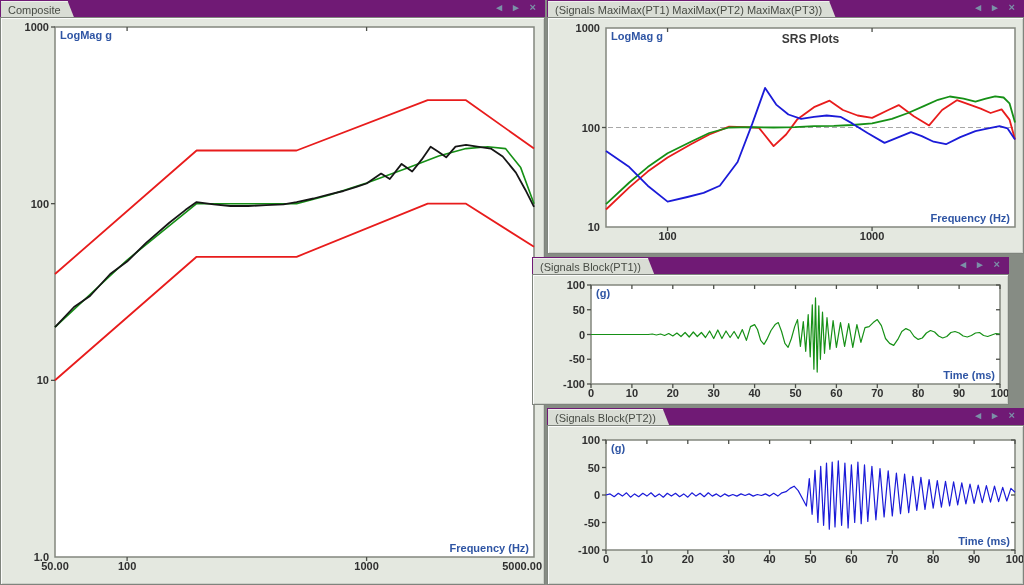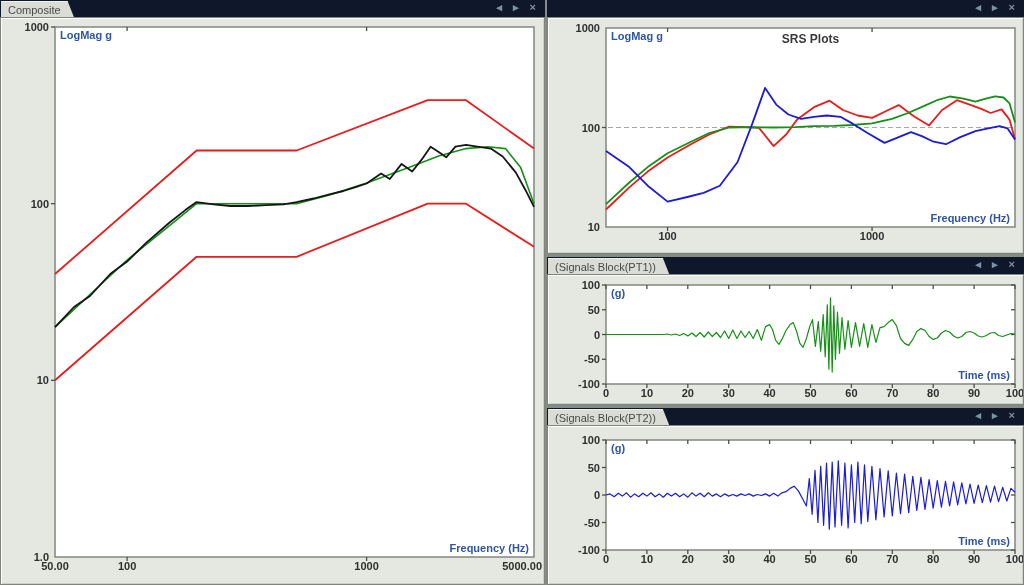--- a/index.html
+++ b/index.html
@@ -1,19 +1,19 @@
 <!DOCTYPE html>
 <html><head>
 <meta charset="utf-8">
 <style>
   html,body{margin:0;padding:0;background:#6f756d;}
   .app{position:relative;width:1024px;height:585px;background:#868c84;overflow:hidden;
        font-family:"Liberation Sans",sans-serif;}
   .panel{position:absolute;}
-  .tabbar{position:relative;height:29px;background:#0f172a;overflow:hidden;}
+  .tabbar{position:relative;height:29px;background:#701a75;overflow:hidden;}
   .tab{position:absolute;left:1px;top:1px;bottom:0;background:#d9ddd5;color:#474b44;
        font-size:11px;line-height:16px;padding:0 18px 0 7px;white-space:nowrap;
        clip-path:polygon(0 0,calc(100% - 11px) 0,100% 100%,0 100%);
        border-top:1px solid #eef1ec;}
   .winctl{position:absolute;right:5px;top:1px;color:#7b91a8;font-size:11px;
           font-weight:bold;letter-spacing:1px;user-select:none;}
   .winctl .ctl{display:inline-block;padding:0 3px;cursor:default;}
   .pbody{position:absolute;left:0;right:0;top:17px;bottom:0;background:#e4e8e0;
          border:1px solid #7f847d;
          box-shadow:inset 1px 1px 0 rgba(255,255,255,.85), inset -1px -1px 0 rgba(0,0,0,.10);}
@@ -58,20 +58,23 @@
           <polyline points="54.0,309.2 126.1,242.0 195.6,185.7 295.6,185.7 328.5,177.0 365.6,164.9 407.8,149.6 437.7,138.1 465.0,130.6 486.6,128.7 504.5,130.6 519.7,149.6 533.0,185.7" fill="none" stroke="#169016" stroke-width="1.6" stroke-linejoin="round"></polyline>
           <polyline points="54.0,309.2 73.0,289.0 89.0,278.0 109.2,256.0 126.1,243.6 145.1,224.9 168.3,204.7 184.3,192.1 195.6,184.1 212.7,186.4 229.4,188.0 247.1,188.0 265.0,187.2 282.5,186.4 295.6,184.1 312.5,180.5 328.5,176.3 342.4,173.0 354.6,169.2 365.6,165.5 380.1,155.6 388.8,161.0 400.6,145.9 411.2,153.5 420.8,141.4 429.6,128.7 437.7,134.0 445.2,139.3 454.5,128.7 465.0,126.9 476.3,128.7 489.8,130.6 501.7,138.5 514.9,154.6 524.3,171.7 533.0,188.8" fill="none" stroke="#161616" stroke-width="1.8" stroke-linejoin="round"></polyline>
           <text x="59" y="21" font-family="&quot;Liberation Sans&quot;,sans-serif" font-size="11px" font-weight="bold" fill="#2f55a4">LogMag g</text>
           <text x="528" y="534" font-family="&quot;Liberation Sans&quot;,sans-serif" font-size="11px" font-weight="bold" fill="#2f55a4" text-anchor="end">Frequency (Hz)</text>
         </svg>
     </div>
   </div>
 
   <div class="panel" style="left:547px;top:0;width:477px;height:254px;">
     <div class="tabbar">
+      <div class="tab">
+        <span>(Signals MaxiMax(PT1) MaxiMax(PT2) MaxiMax(PT3))</span>
+      </div>
       <div class="winctl">
         <span class="ctl">◂</span>
         <span class="ctl">▸</span>
         <span class="ctl">×</span>
       </div>
     </div>
     <div class="pbody">
       <svg width="475" height="235" viewBox="0 0 475 235">
           <rect x="58" y="10" width="409" height="199" fill="#ffffff" stroke="#82867e" stroke-width="1.5"></rect>
           <line x1="119.56063411328417" y1="209" x2="119.56063411328417" y2="213" stroke="#4c4f49" stroke-width="1.3"></line>
@@ -88,21 +91,21 @@
           <polyline points="58.0,191.5 81.3,169.4 99.7,153.6 119.6,139.5 142.9,126.2 161.3,116.5 181.1,108.6 197.3,109.1 211.0,109.9 225.6,128.1 238.1,116.5 249.1,101.6 266.0,89.2 281.6,82.7 294.9,92.0 309.6,97.5 324.1,99.9 340.3,92.0 350.7,87.1 365.8,98.2 381.1,107.4 394.1,92.0 408.9,82.2 421.6,86.6 432.7,90.6 442.6,95.0 453.6,91.4 461.5,101.6 467.0,121.4" fill="none" stroke="#e81c1c" stroke-width="1.8" stroke-linejoin="round"></polyline>
           <polyline points="58.0,186.1 81.3,164.5 99.7,149.1 119.6,135.3 142.9,123.7 161.3,115.0 181.1,109.5 204.4,109.1 225.6,109.5 247.0,109.1 266.0,108.2 285.8,107.8 304.2,107.0 324.1,105.4 343.9,100.9 360.1,95.0 376.3,87.9 390.0,81.8 401.8,78.5 415.5,80.6 427.4,83.6 437.8,80.6 447.2,78.3 455.6,79.5 461.5,85.3 467.0,104.6" fill="none" stroke="#169016" stroke-width="1.8" stroke-linejoin="round"></polyline>
           <polyline points="58.0,133.0 81.3,149.1 99.7,167.7 119.6,183.6 139.4,179.0 155.6,174.9 171.8,167.7 189.6,144.0 204.4,105.4 217.1,69.9 228.2,86.6 240.4,96.5 253.1,100.9 266.0,98.8 278.7,97.5 292.4,98.8 304.2,105.4 319.5,115.0 336.5,124.9 350.7,119.1 363.0,114.1 373.8,118.1 385.6,123.7 398.0,126.2 412.3,119.1 427.4,113.1 440.3,110.4 451.5,108.2 459.6,110.4 467.0,121.4" fill="none" stroke="#1b1bd8" stroke-width="1.8" stroke-linejoin="round"></polyline>
           <text x="63" y="22" font-family="&quot;Liberation Sans&quot;,sans-serif" font-size="11px" font-weight="bold" fill="#2f55a4">LogMag g</text>
           <text x="262.5" y="25" font-family="&quot;Liberation Sans&quot;,sans-serif" font-size="12px" font-weight="600" fill="#3a3a3a" text-anchor="middle">SRS Plots</text>
           <text x="462" y="204" font-family="&quot;Liberation Sans&quot;,sans-serif" font-size="11px" font-weight="bold" fill="#2f55a4" text-anchor="end">Frequency (Hz)</text>
         </svg>
     </div>
   </div>
 
-  <div class="panel" style="left:547px;top:257px;width:477px;height:148px;">
+  <div class="panel" style="left:532px;top:257px;width:477px;height:148px;">
     <div class="tabbar">
       <div class="tab">
         <span>(Signals Block(PT1))</span>
       </div>
       <div class="winctl">
         <span class="ctl">◂</span>
         <span class="ctl">▸</span>
         <span class="ctl">×</span>
       </div>
     </div>

